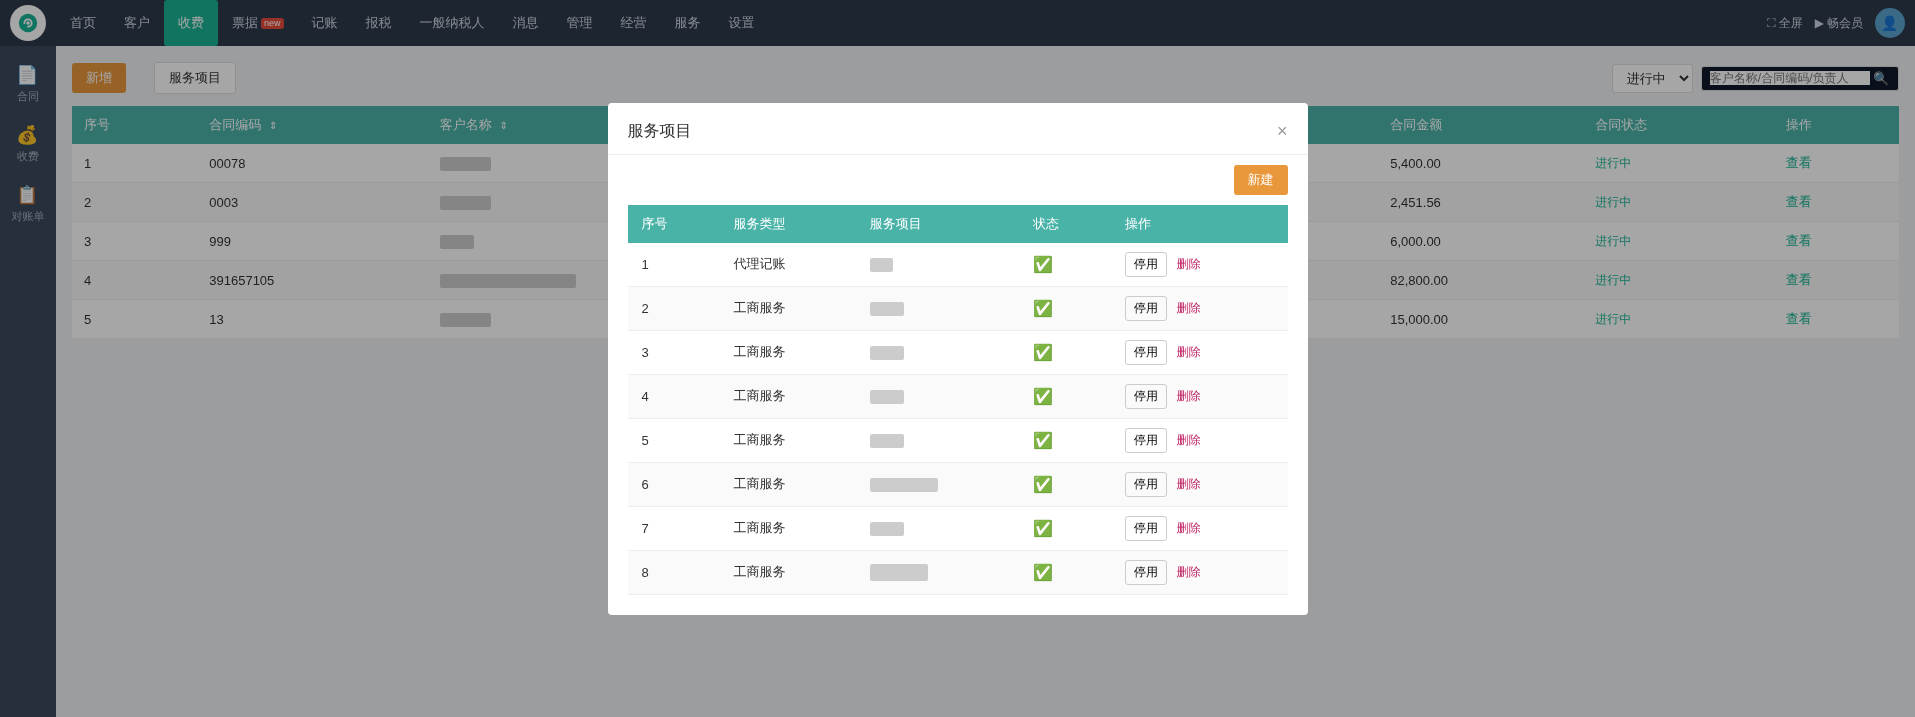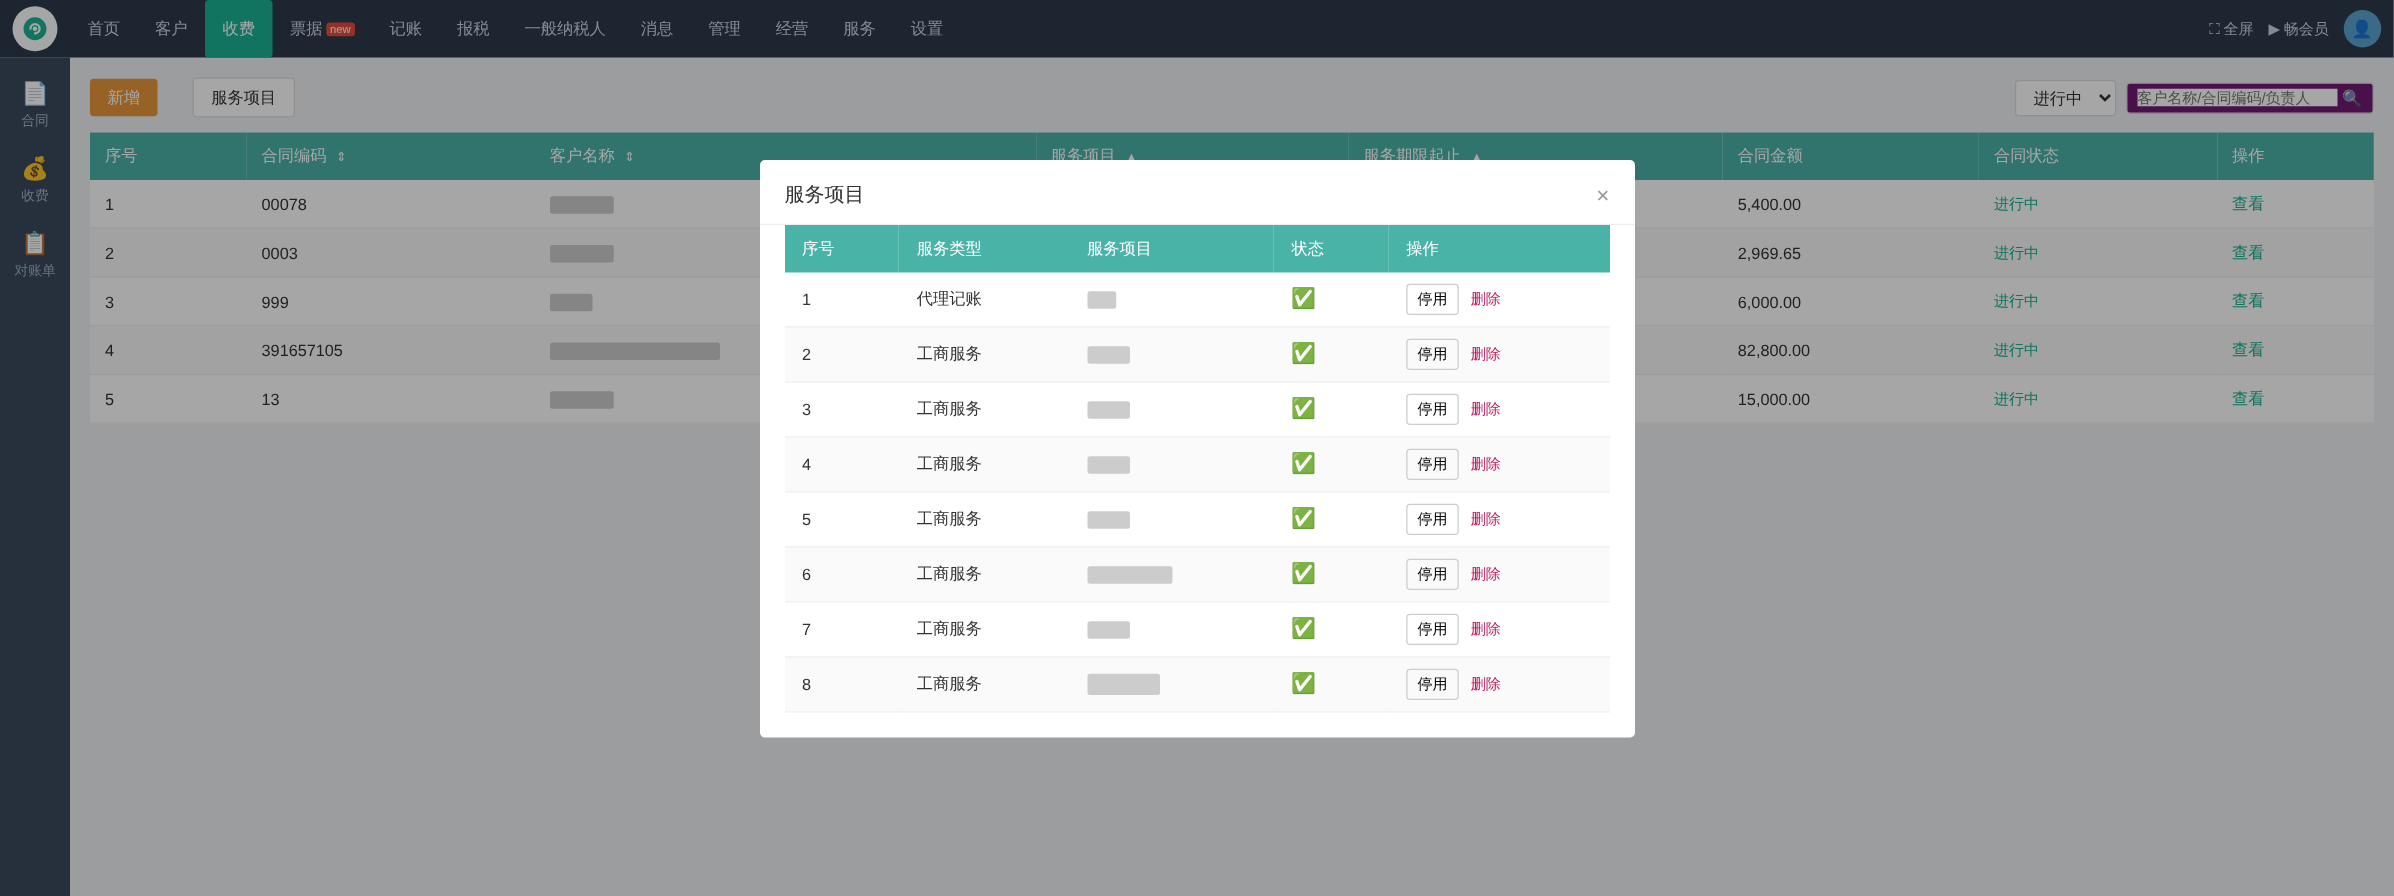--- a/index.html
+++ b/index.html
@@ -121,21 +121,21 @@
       border: 1px solid #ddd;
       border-radius: 3px;
       font-size: 13px;
       background: #fff;
       color: #333;
     }
     .search-box {
       display: flex; align-items: center;
       border: 1px solid #ddd;
       border-radius: 3px;
-      background: #701a75;
+      background: #0f172a;
       padding: 4px 8px;
       gap: 4px;
     }
     .search-box input {
       border: none; outline: none; font-size: 12px; color: #999; width: 160px;
     }
     .search-icon { color: #999; }
 
     
     .data-table { width: 100%; border-collapse: collapse; background: #fff; }
@@ -313,21 +313,21 @@
     <td>5,400.00</td>
     <td><span class="status-badge">进行中</span></td>
     <td><a class="action-link">查看</a></td>
   </tr>
           <tr>
     <td>2</td>
     <td>0003</td>
     <td><span class="blurred-text">██████</span></td>
     <td>小规模记账</td>
     <td>202305-202404</td>
-    <td>2,969.65</td>
+    <td>2,451.56</td>
     <td><span class="status-badge">进行中</span></td>
     <td><a class="action-link">查看</a></td>
   </tr>
           <tr>
     <td>3</td>
     <td>999</td>
     <td><span class="blurred-text">████</span></td>
     <td>小规模记账</td>
     <td>202305-202404</td>
     <td>6,000.00</td>
@@ -357,20 +357,23 @@
         </tbody>
     </table>
   </div>
 </div>
 
 <div class="overlay">
   <div class="modal">
     <div class="modal-header">
       <span class="modal-title">服务项目</span>
       <button class="modal-close">×</button>
+    </div>
+    <div class="modal-toolbar">
+      <button class="btn-new-modal">新建</button>
     </div>
     <div class="modal-body">
       <table class="modal-table">
         <thead>
           <tr>
             <th>序号</th>
             <th>服务类型</th>
             <th>服务项目</th>
             <th>状态</th>
             <th>操作</th>

